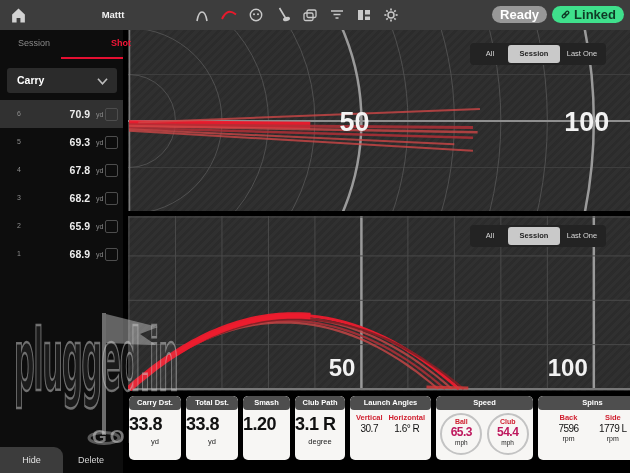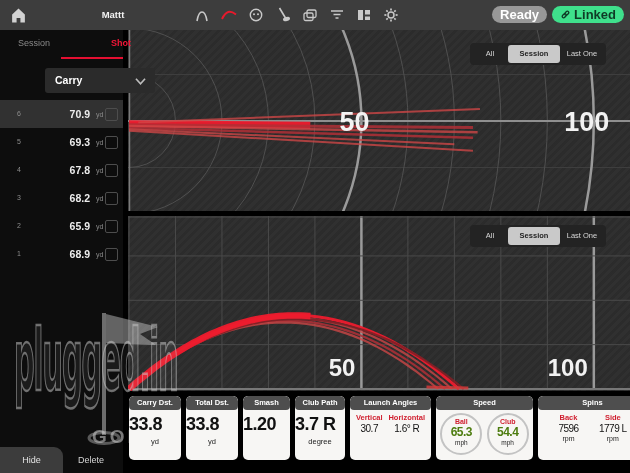--- a/index.html
+++ b/index.html
@@ -17,21 +17,21 @@
         align-items:center;padding:0 8px;gap:3px;}
   #pill-ready{background:#989898;color:#fff;}
   #pill-linked{background:#3fe08c;color:#1038255;color:#0f3a26;cursor:pointer;}
   
   #sidebar{position:absolute;left:0;top:30px;width:123px;height:443px;background:#0d0d0d;z-index:2;}
   .side-tab{position:absolute;top:8px;font-size:9px;cursor:pointer;}
   #tab-session{left:18px;color:#8a8a8a;}
   #tab-shot{left:87px;color:#f51638;font-weight:bold;margin-left:24px;}
   #tab-underline{position:absolute;left:61px;top:27px;width:62px;height:2px;background:#e40f31;}
   #metric-dropdown{position:absolute;left:7px;top:38px;width:110px;height:25px;background:#2b2b2b;
-                   border-radius:3px;cursor:pointer;margin-left:38px;}
+                   border-radius:3px;cursor:pointer;}
   #metric-dropdown span{position:absolute;left:10px;top:0;line-height:25px;font-size:10.5px;
                         font-weight:bold;color:#fff;}
   #metric-dropdown svg{position:absolute;right:8px;top:8px;}
   #shot-list{position:absolute;left:0;top:70px;width:123px;}
   .shot-row{position:relative;height:28px;cursor:pointer;}
   .shot-row.sel{background:#313131;}
   .shot-num{position:absolute;left:17px;top:10px;font-size:7px;color:#8d8d8d;}
   .shot-val{position:absolute;left:38px;top:8px;width:52px;text-align:right;font-size:10.5px;
             font-weight:bold;color:#ececec;}
   .shot-unit{position:absolute;left:96px;top:11px;font-size:7px;color:#8d8d8d;}
@@ -64,21 +64,21 @@
   .tile-unit{text-align:center;font-size:7.5px;color:#222;margin-top:2px;}
   .tile-cols{display:flex;justify-content:space-evenly;margin-top:3px;}
   .tcol{text-align:center;}
   .tcol-name{font-size:7.5px;font-weight:bold;color:#d01f2f;}
   .tcol-value{font-size:10px;font-weight:normal;color:#111;margin-top:1px;letter-spacing:-.5px;}
   .tcol-unit{font-size:7px;color:#222;margin-top:1px;}
   .tile-circles{display:flex;justify-content:space-evenly;margin-top:3px;}
   .circle-stat{width:42px;height:42px;border:2px solid #c3c3c3;border-radius:50%;text-align:center;
                box-sizing:border-box;padding-top:3px;}
   .cs-name{font-size:7px;font-weight:bold;color:#d01f2f;}
-  .cs-value{font-size:12px;font-weight:bold;color:#4d7c0f;letter-spacing:-.5px;}
+  .cs-value{font-size:12px;font-weight:bold;color:#be185d;letter-spacing:-.5px;}
   .cs-unit{font-size:6.5px;color:#222;}
   
   #watermark{position:absolute;left:0;top:295px;width:400px;height:178px;pointer-events:none;z-index:6;}
   #wm-text{position:absolute;left:14px;top:22px;font-family:"DejaVu Sans",sans-serif;font-weight:bold;
            font-size:86px;line-height:86px;color:rgba(210,210,210,0.07);
            -webkit-text-stroke:2.5px rgba(205,205,205,0.5);
            transform:scaleX(0.335);transform-origin:left top;white-space:nowrap;letter-spacing:-3px;}
   #wm-golf{position:absolute;left:92px;top:131px;font-size:19px;font-weight:bold;letter-spacing:3px;
            color:rgba(195,195,195,0.6);}
   #wm-flag{position:absolute;left:86px;top:12px;}
@@ -294,21 +294,21 @@
       <div class="tile-header">Total Dst.</div>
       <div class="tile-value">33.8</div>
       <div class="tile-unit">yd</div>
     </div>
     <div class="tile" style="width: 47px;">
       <div class="tile-header">Smash</div>
       <div class="tile-value">1.20</div>
     </div>
     <div class="tile" style="width: 50px;">
       <div class="tile-header">Club Path</div>
-      <div class="tile-value">3.7 R</div>
+      <div class="tile-value">3.1 R</div>
       <div class="tile-unit">degree</div>
     </div>
     <div class="tile" style="width: 81px;">
       <div class="tile-header">Launch Angles</div>
       <div class="tile-cols">
         <div class="tcol">
           <div class="tcol-name">Vertical</div>
           <div class="tcol-value">30.7</div>
         </div>
         <div class="tcol">

